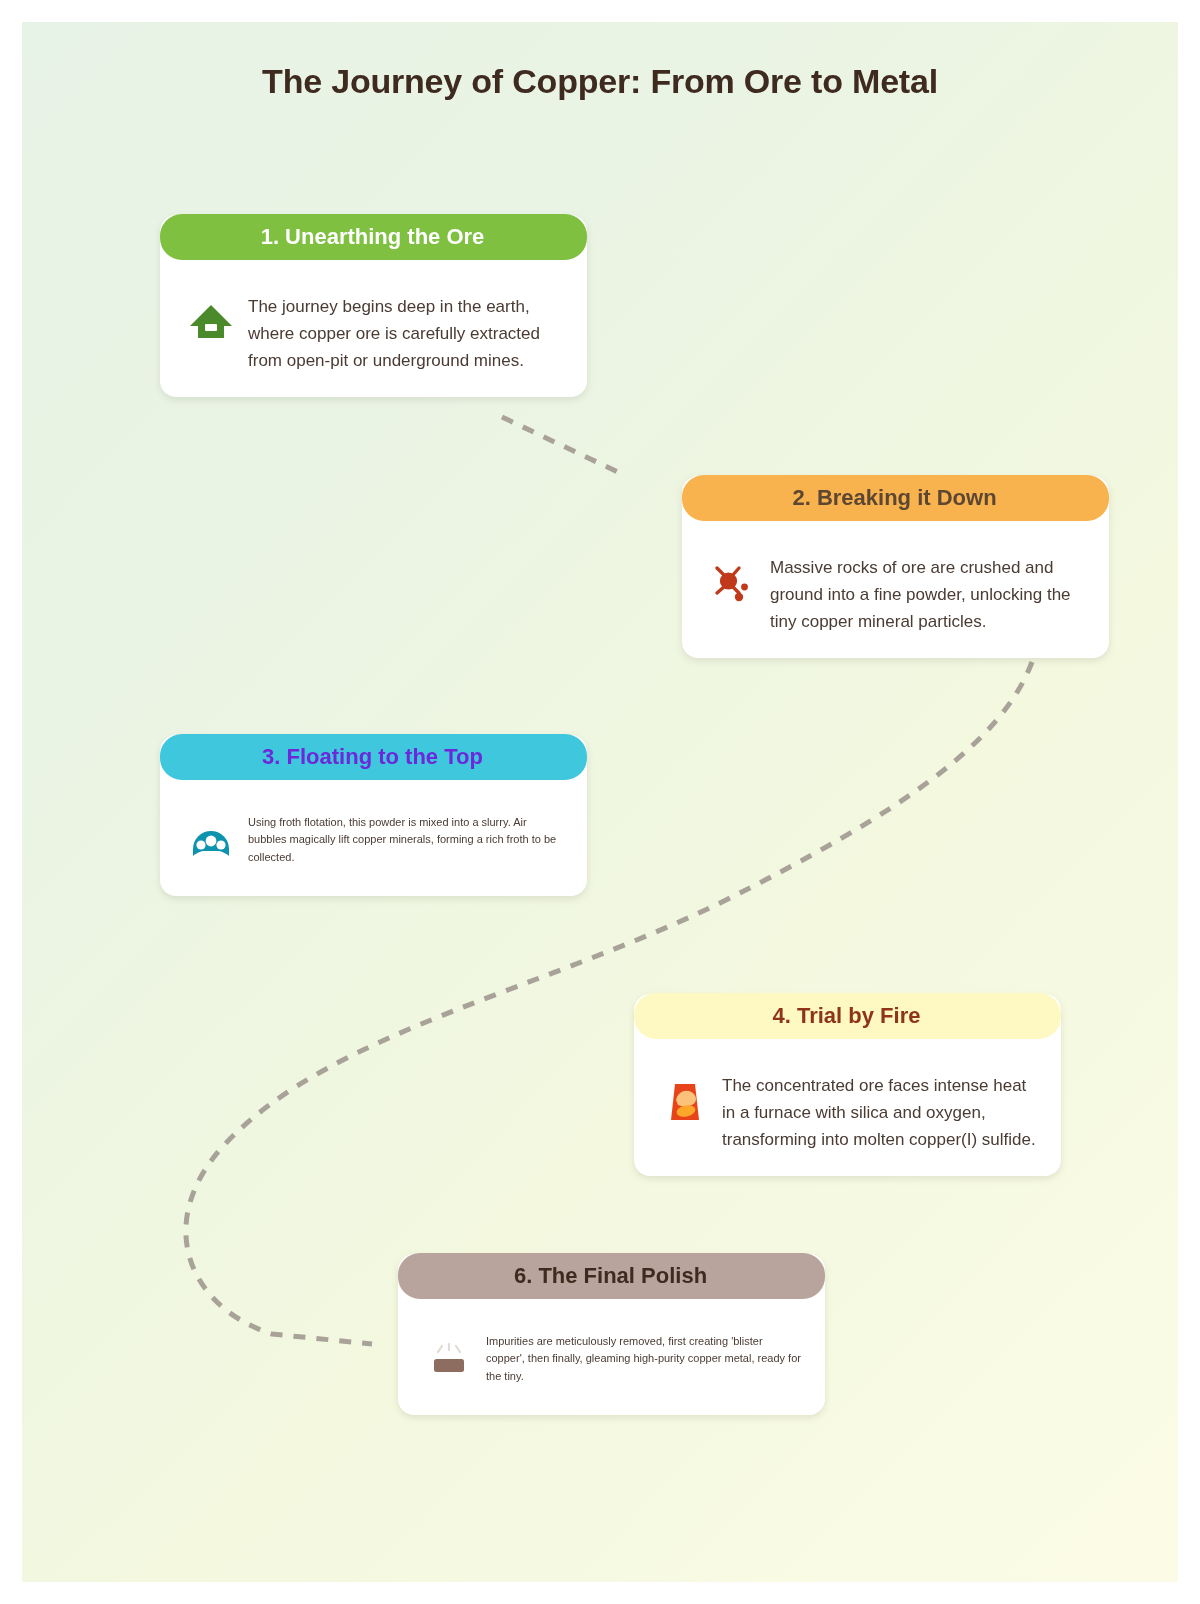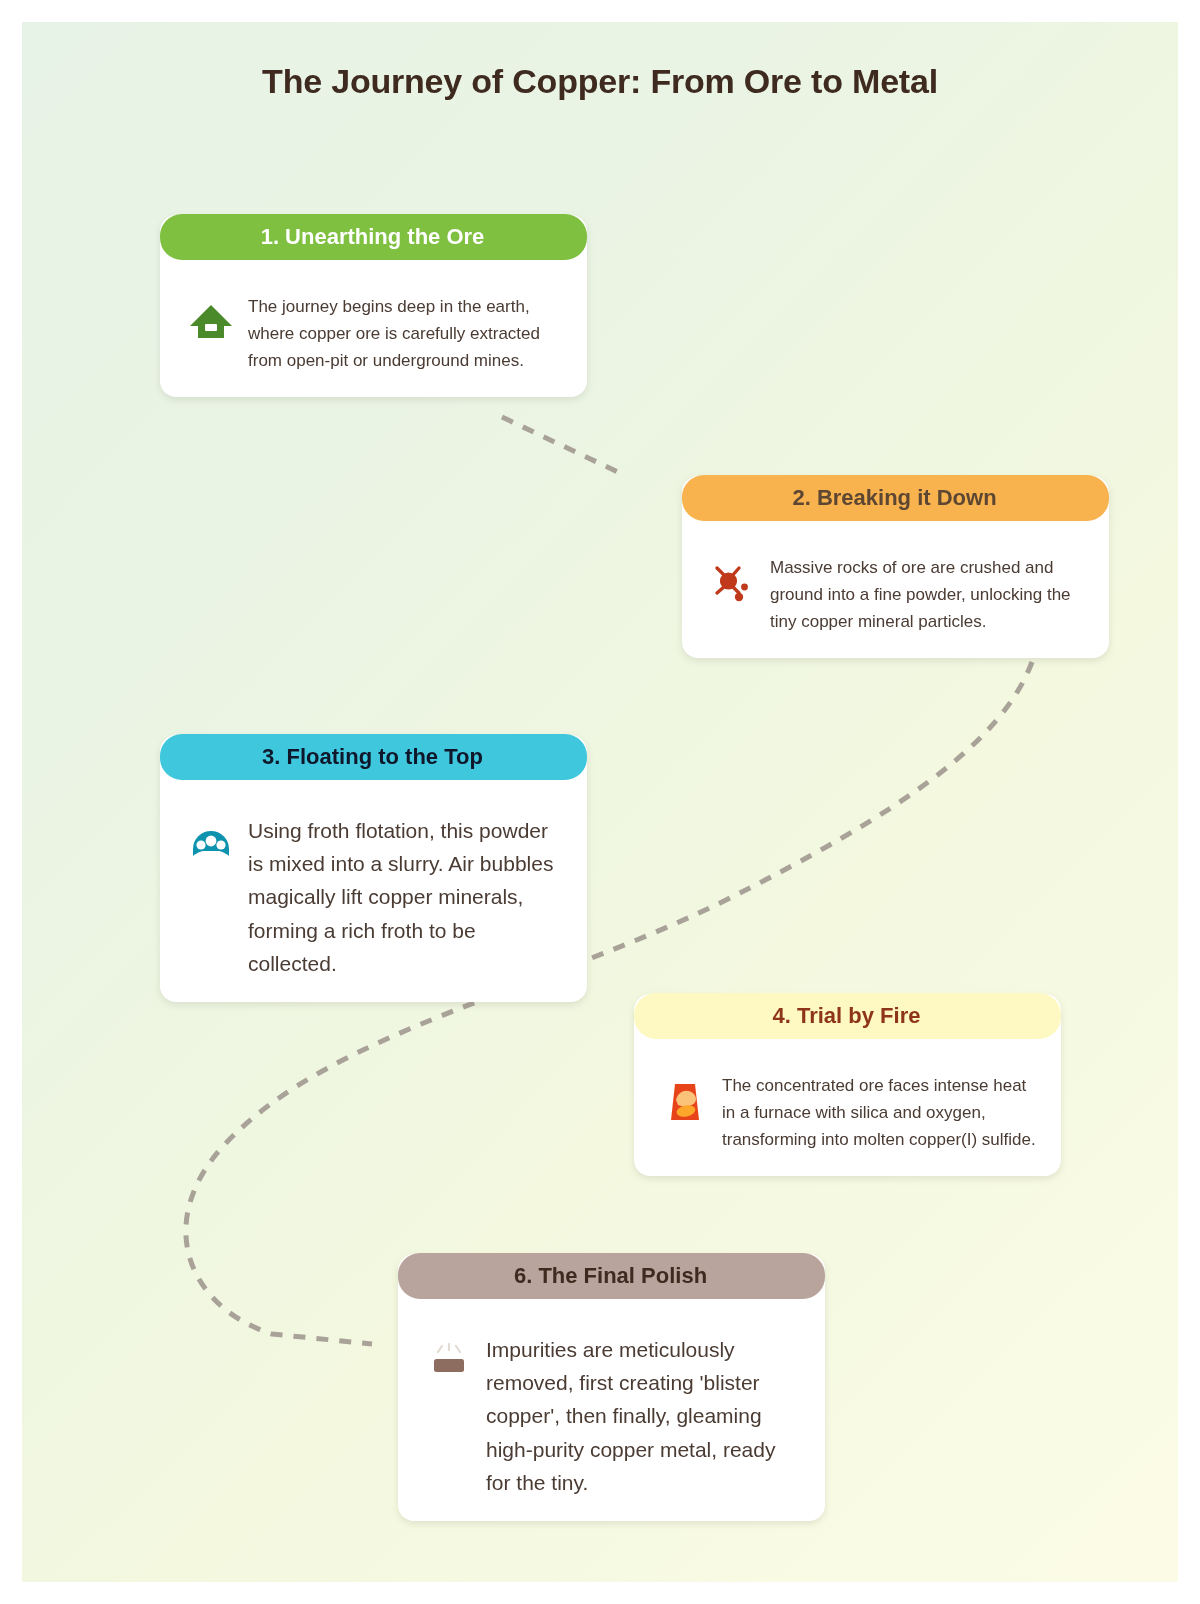--- a/index.html
+++ b/index.html
@@ -104,32 +104,32 @@
     padding-top: 4px;
   }
 
   
   #card-1 { left: 138px; top: 193px; width: 427px; }
   #card-2 { left: 612px; top: 454px; width: 427px; margin-left: 48px; }
   #card-3 { left: 138px; top: 713px; width: 427px; }
   #card-4 { left: 612px; top: 972px; width: 427px; }
   #card-5 { left: 376px; top: 1232px; width: 427px; }
 
-  #card-3 .card-text, #card-5 .card-text { font-size: 21px; }
+  #card-3 .card-text, #card-5 .card-text { font-size: 11px; }
 
   
   .hdr-green  { background: #7fc041; }
   .hdr-amber  { background: #f9b34e; }
   .hdr-cyan   { background: #3fc7de; }
   .hdr-orange { background: #fef9c3; }
   .hdr-taupe  { background: #b8a49c; }
 
   .txt-white     { color: #ffffff; }
   .txt-brown     { color: #5d4632; }
-  .txt-teal      { color: #0f172a; }
+  .txt-teal      { color: #6d28d9; }
   .txt-darkred   { color: #8e3418; }
   .txt-darkbrown { color: #3f2a20; }
 </style>
 </head>
 <body>
 
 <div id="page">
   <div id="canvas">
 
     <div id="title">The Journey of Copper: From Ore to Metal</div>

